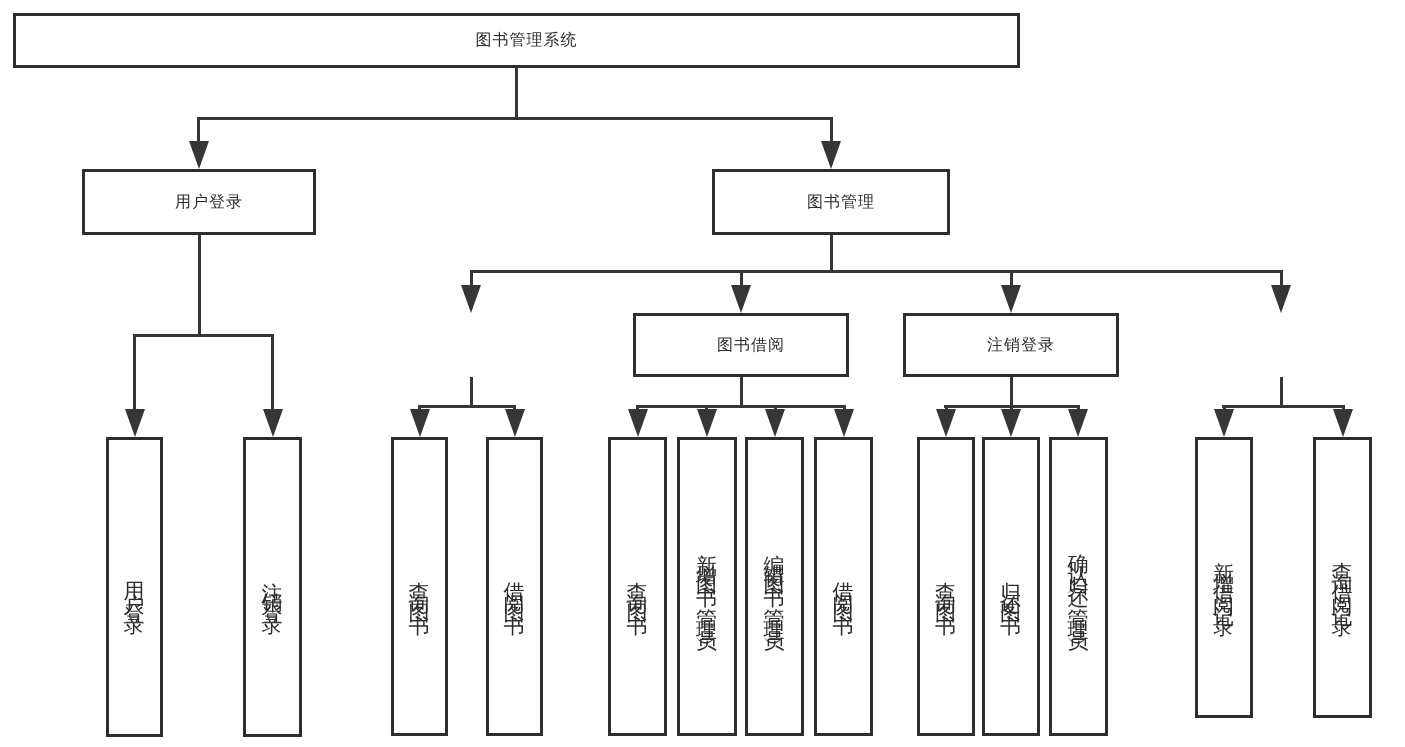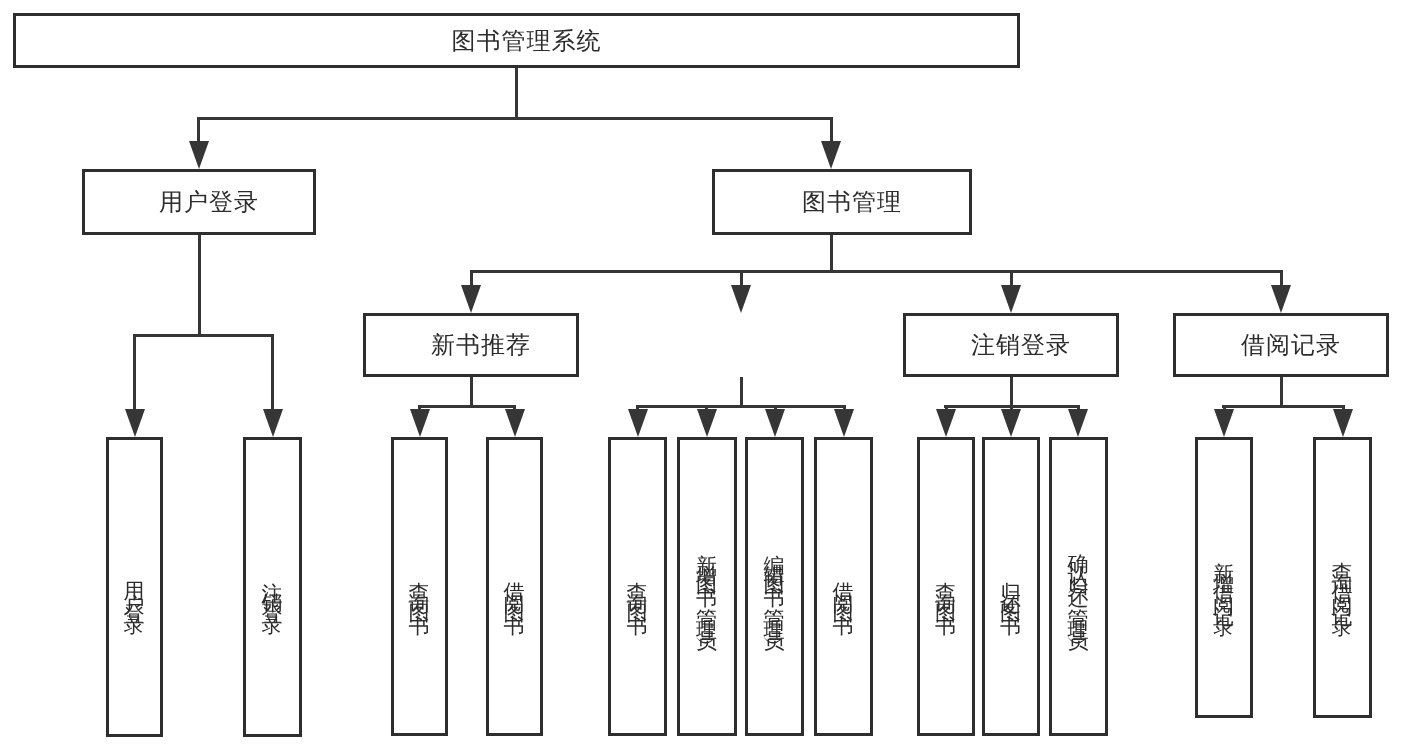--- a/index.html
+++ b/index.html
@@ -6,21 +6,21 @@
   .canvas{
     position:relative;width:1405px;height:747px;background:#ffffff;
     font-family:"Liberation Sans", sans-serif;overflow:hidden;
   }
   .box{
     position:absolute;box-sizing:border-box;
     border:3px solid #2e2e2e;background:#ffffff;
     display:flex;align-items:center;justify-content:center;
     color:#2c2c2c;
   }
-  .hbox{font-size:24px;letter-spacing:1px;white-space:nowrap;padding-left:20px;}
+  .hbox{font-size:16px;letter-spacing:1px;white-space:nowrap;padding-left:20px;}
   .vlabel{
     writing-mode:vertical-rl;text-orientation:mixed;
     font-size:21px;letter-spacing:11px;line-height:1;white-space:nowrap;
   }
   .hline{position:absolute;height:3px;background:#363636;}
   .vline{position:absolute;width:3px;background:#363636;}
   .arrow{
     position:absolute;width:0;height:0;
     border-left:10px solid transparent;border-right:10px solid transparent;
     border-top:28px solid #363636;
@@ -94,32 +94,29 @@
   <div class="vline" style="left:1342px;top:405px;height:8px;"></div>
   <div class="arrow" style="left:1333px;top:409px;"></div>
 
   <div class="box hbox" style="left:13px;top:13px;width:1007px;height:55px;">
     <span>图书管理系统</span>
   </div>
 
   <div class="box hbox" style="left:82px;top:169px;width:234px;height:66px;">
     <span>用户登录</span>
   </div>
-  <div class="box hbox" style="left:712px;top:169px;width:260px;height:66px;">
+  <div class="box hbox" style="left:712px;top:169px;width:238px;height:66px;">
     <span>图书管理</span>
   </div>
 
-  <div class="box hbox" style="left:363px;top:313px;width:216px;height:64px;">
-    <span>新书推荐</span>
+  <div class="box hbox" style="left:633px;top:313px;width:216px;height:64px;">
+    <span>图书借阅</span>
   </div>
   <div class="box hbox" style="left:903px;top:313px;width:216px;height:64px;">
     <span>注销登录</span>
-  </div>
-  <div class="box hbox" style="left:1173px;top:313px;width:216px;height:64px;">
-    <span>借阅记录</span>
   </div>
 
   <div class="box" style="left:106px;top:437px;width:57px;height:300px;">
     <span class="vlabel">用户登录</span>
   </div>
   <div class="box" style="left:243px;top:437px;width:59px;height:300px;">
     <span class="vlabel">注销登录</span>
   </div>
 
   <div class="box" style="left:391px;top:437px;width:57px;height:299px;">

